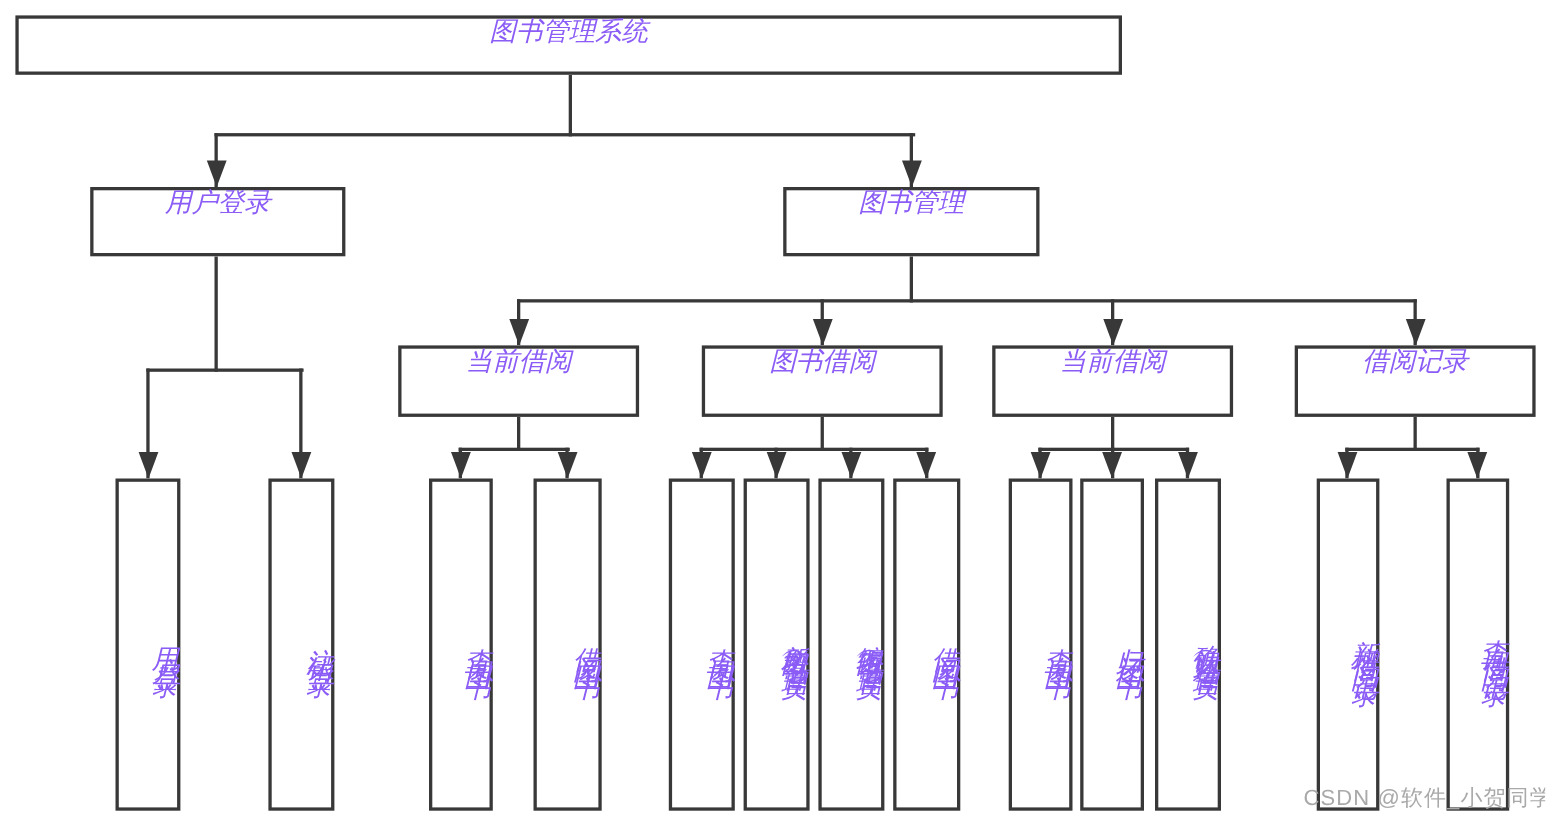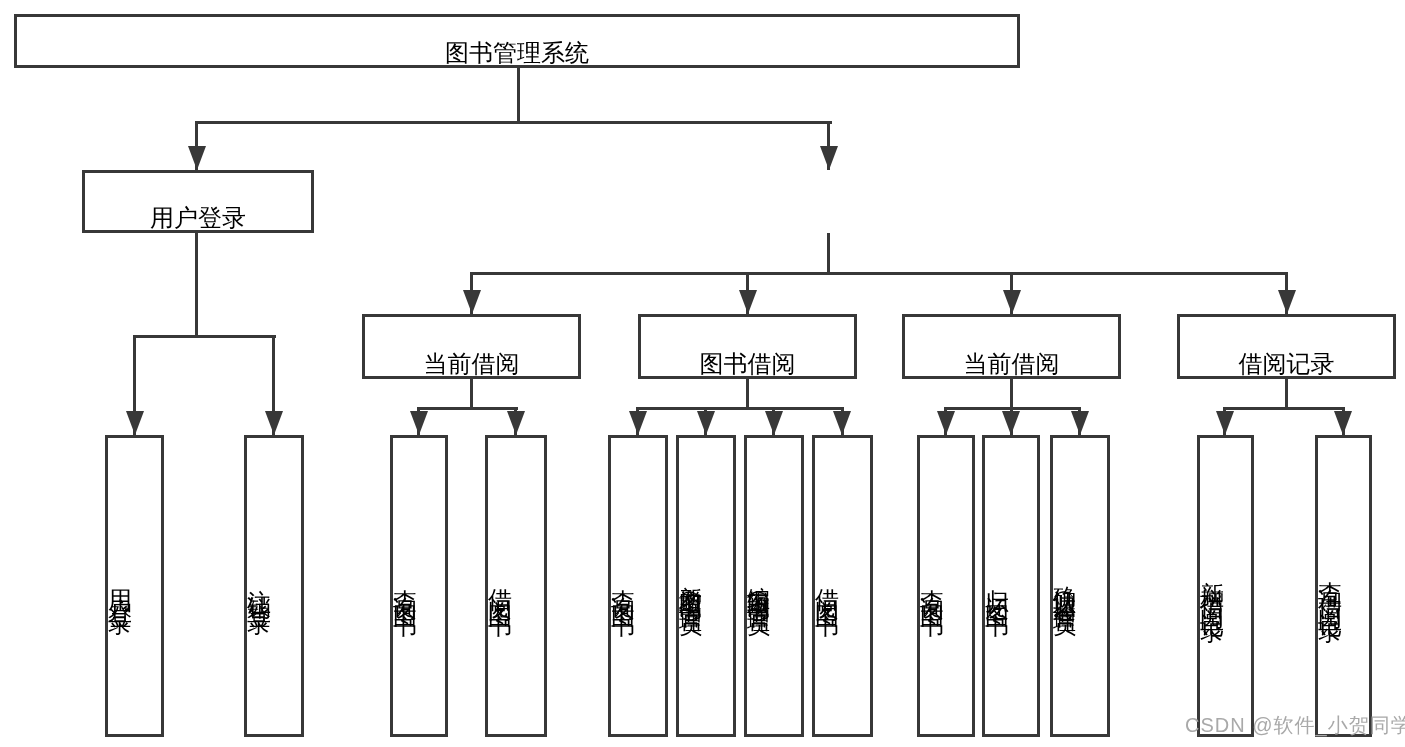--- a/index.html
+++ b/index.html
@@ -3,22 +3,22 @@
 <meta charset="utf-8">
 <style>
   html,body { margin:0; padding:0; background:#ffffff; }
   .canvas {
     position:relative; width:1405px; height:747px; background:#ffffff;
     font-family:"Liberation Sans","DejaVu Sans",sans-serif; overflow:hidden;
   }
   .box {
     position:absolute; box-sizing:border-box;
     border:3px solid #383838; background:#ffffff;
-    display:flex; align-items:flex-end; justify-content:center;
-    color:#000000; font-size:24px; line-height:1; white-space:nowrap;
+    display:flex; align-items:flex-start; justify-content:center;
+    color:#8b5cf6; font-size:24px; line-height:1; white-space:nowrap;font-style:italic;
   }
   .vbox {
     writing-mode:vertical-rl; text-orientation:mixed;
     letter-spacing:8px; font-size:24px; white-space:normal;
   }
   .vbox.tight { letter-spacing:4px; font-size:23px; }
   .line { position:absolute; background:#383838; }
   .arrow {
     position:absolute; width:0; height:0;
     border-left:9px solid transparent; border-right:9px solid transparent;
@@ -74,20 +74,23 @@
   <div class="line" style="left:1223px;top:407px;width:122px;height:3px"></div>
   <div class="line" style="left:1223px;top:407px;width:3px;height:28px"></div>
   <div class="line" style="left:1342px;top:407px;width:3px;height:28px"></div>
 
   <div class="box" style="left:14px;top:14px;width:1006px;height:54px">
     <span>图书管理系统</span>
   </div>
 
   <div class="box" style="left:82px;top:170px;width:232px;height:63px">
     <span>用户登录</span>
+  </div>
+  <div class="box" style="left:712px;top:170px;width:233px;height:63px">
+    <span>图书管理</span>
   </div>
 
   <div class="box" style="left:362px;top:314px;width:219px;height:65px">
     <span>当前借阅</span>
   </div>
   <div class="box" style="left:638px;top:314px;width:219px;height:65px">
     <span>图书借阅</span>
   </div>
   <div class="box" style="left:902px;top:314px;width:219px;height:65px">
     <span>当前借阅</span>

